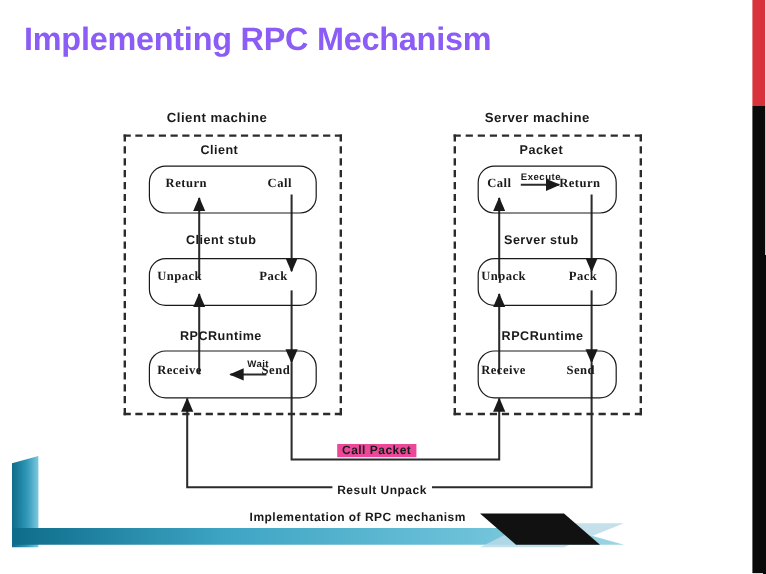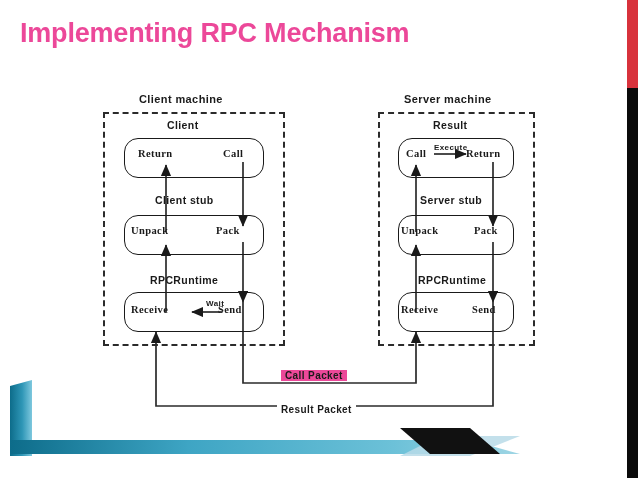--- a/index.html
+++ b/index.html
@@ -34,21 +34,21 @@
     height: 390px;
     background: #0a0a0a;
   }
   
   #slide-title {
     position: absolute;
     left: 20px;
     top: 18px;
     font-size: 27px;
     font-weight: bold;
-    color: #ec4899;
+    color: #8b5cf6;
     letter-spacing: -0.2px;
     white-space: nowrap;
   }
   
   #diagram {
     position: absolute;
     left: 0;
     top: 2px;
     width: 638px;
     height: 338px;
@@ -147,39 +147,40 @@
 
     <div class="dgm-label section-title" style="left:150px; top:272px;">RPCRuntime</div>
     <div class="node-box" style="left:124px; top:290px; width:140px; height:40px;"></div>
     <div class="dgm-label node-label" style="left:131px; top:302px;">Receive</div>
     <div class="dgm-label node-label" style="left:218px; top:302px;">Send</div>
     <div class="dgm-label edge-label" style="left:194px; top:297px;margin-left:12px;">Wait</div>
 
     <div class="dgm-label machine-title" style="left:392px; top:91px;margin-left:12px;">Server machine</div>
     <div class="machine-box" style="left:378px; top:110px; width:157px; height:234px;"></div>
 
-    <div class="dgm-label section-title" style="left:433px; top:117px;">Result</div>
+    <div class="dgm-label section-title" style="left:433px; top:117px;">Packet</div>
     <div class="node-box" style="left:398px; top:136px; width:116px; height:40px;"></div>
     <div class="dgm-label node-label" style="left:406px; top:146px;">Call</div>
     <div class="dgm-label node-label" style="left:466px; top:146px;">Return</div>
     <div class="dgm-label edge-label" style="left:434px; top:141px;">Execute</div>
 
     <div class="dgm-label section-title" style="left:420px; top:192px;">Server stub</div>
     <div class="node-box" style="left:398px; top:213px; width:116px; height:40px;"></div>
     <div class="dgm-label node-label" style="left:401px; top:223px;">Unpack</div>
     <div class="dgm-label node-label" style="left:474px; top:223px;">Pack</div>
 
     <div class="dgm-label section-title" style="left:418px; top:272px;">RPCRuntime</div>
     <div class="node-box" style="left:398px; top:290px; width:116px; height:40px;"></div>
     <div class="dgm-label node-label" style="left:401px; top:302px;">Receive</div>
     <div class="dgm-label node-label" style="left:472px; top:302px;">Send</div>
 
     <div class="dgm-label packet-label" style="left:281px; top:368px; background:#ec4899; padding:0 4px;">Call Packet</div>
-    <div class="dgm-label packet-label" style="left:277px; top:402px; background:#ffffff; padding:0 4px;">Result Packet</div>
-
+    <div class="dgm-label packet-label" style="left:277px; top:402px; background:#ffffff; padding:0 4px;">Result Unpack</div>
+
+    <div class="dgm-label caption-label" style="left:208px; top:424px;">Implementation of RPC mechanism</div>
   </div>
 
   <svg id="banner">
     <defs>
       <linearGradient id="tealV" x1="0" y1="0" x2="1" y2="0">
         <stop offset="0%" stop-color="#0d6c8a"></stop>
         <stop offset="55%" stop-color="#2e96b6"></stop>
         <stop offset="100%" stop-color="#7ec8de"></stop>
       </linearGradient>
       <linearGradient id="tealH" x1="0" y1="0" x2="1" y2="0">

